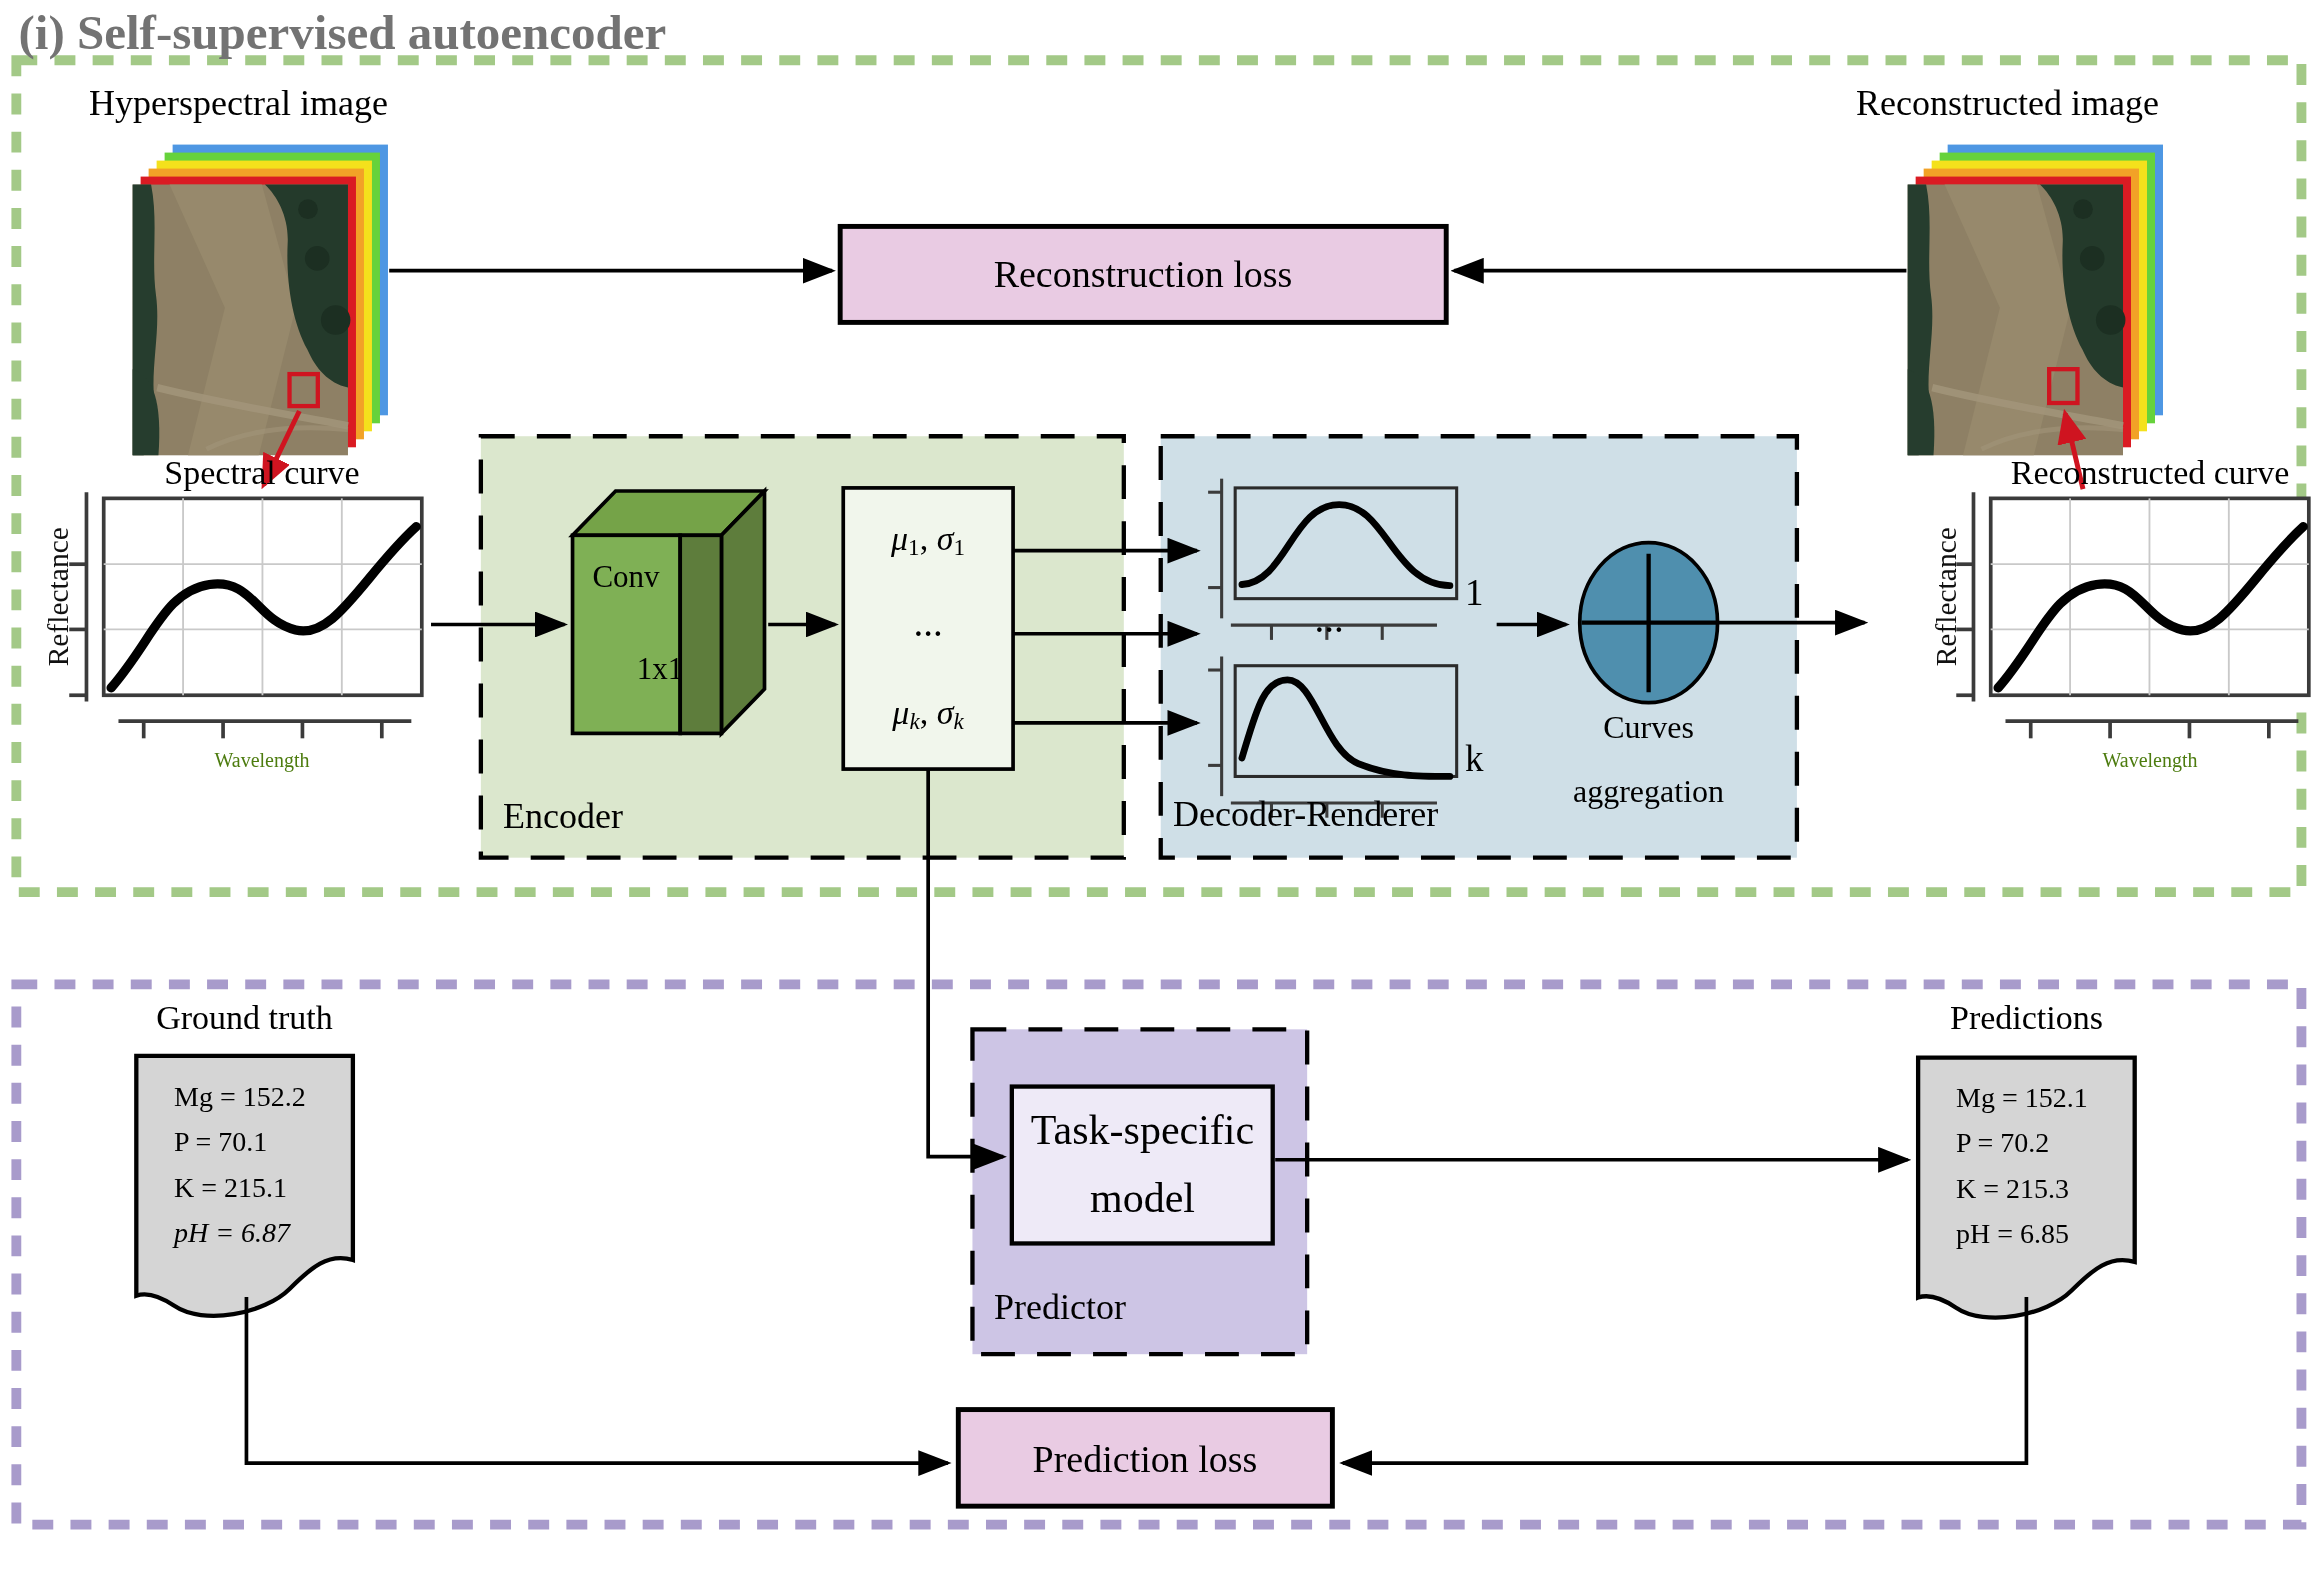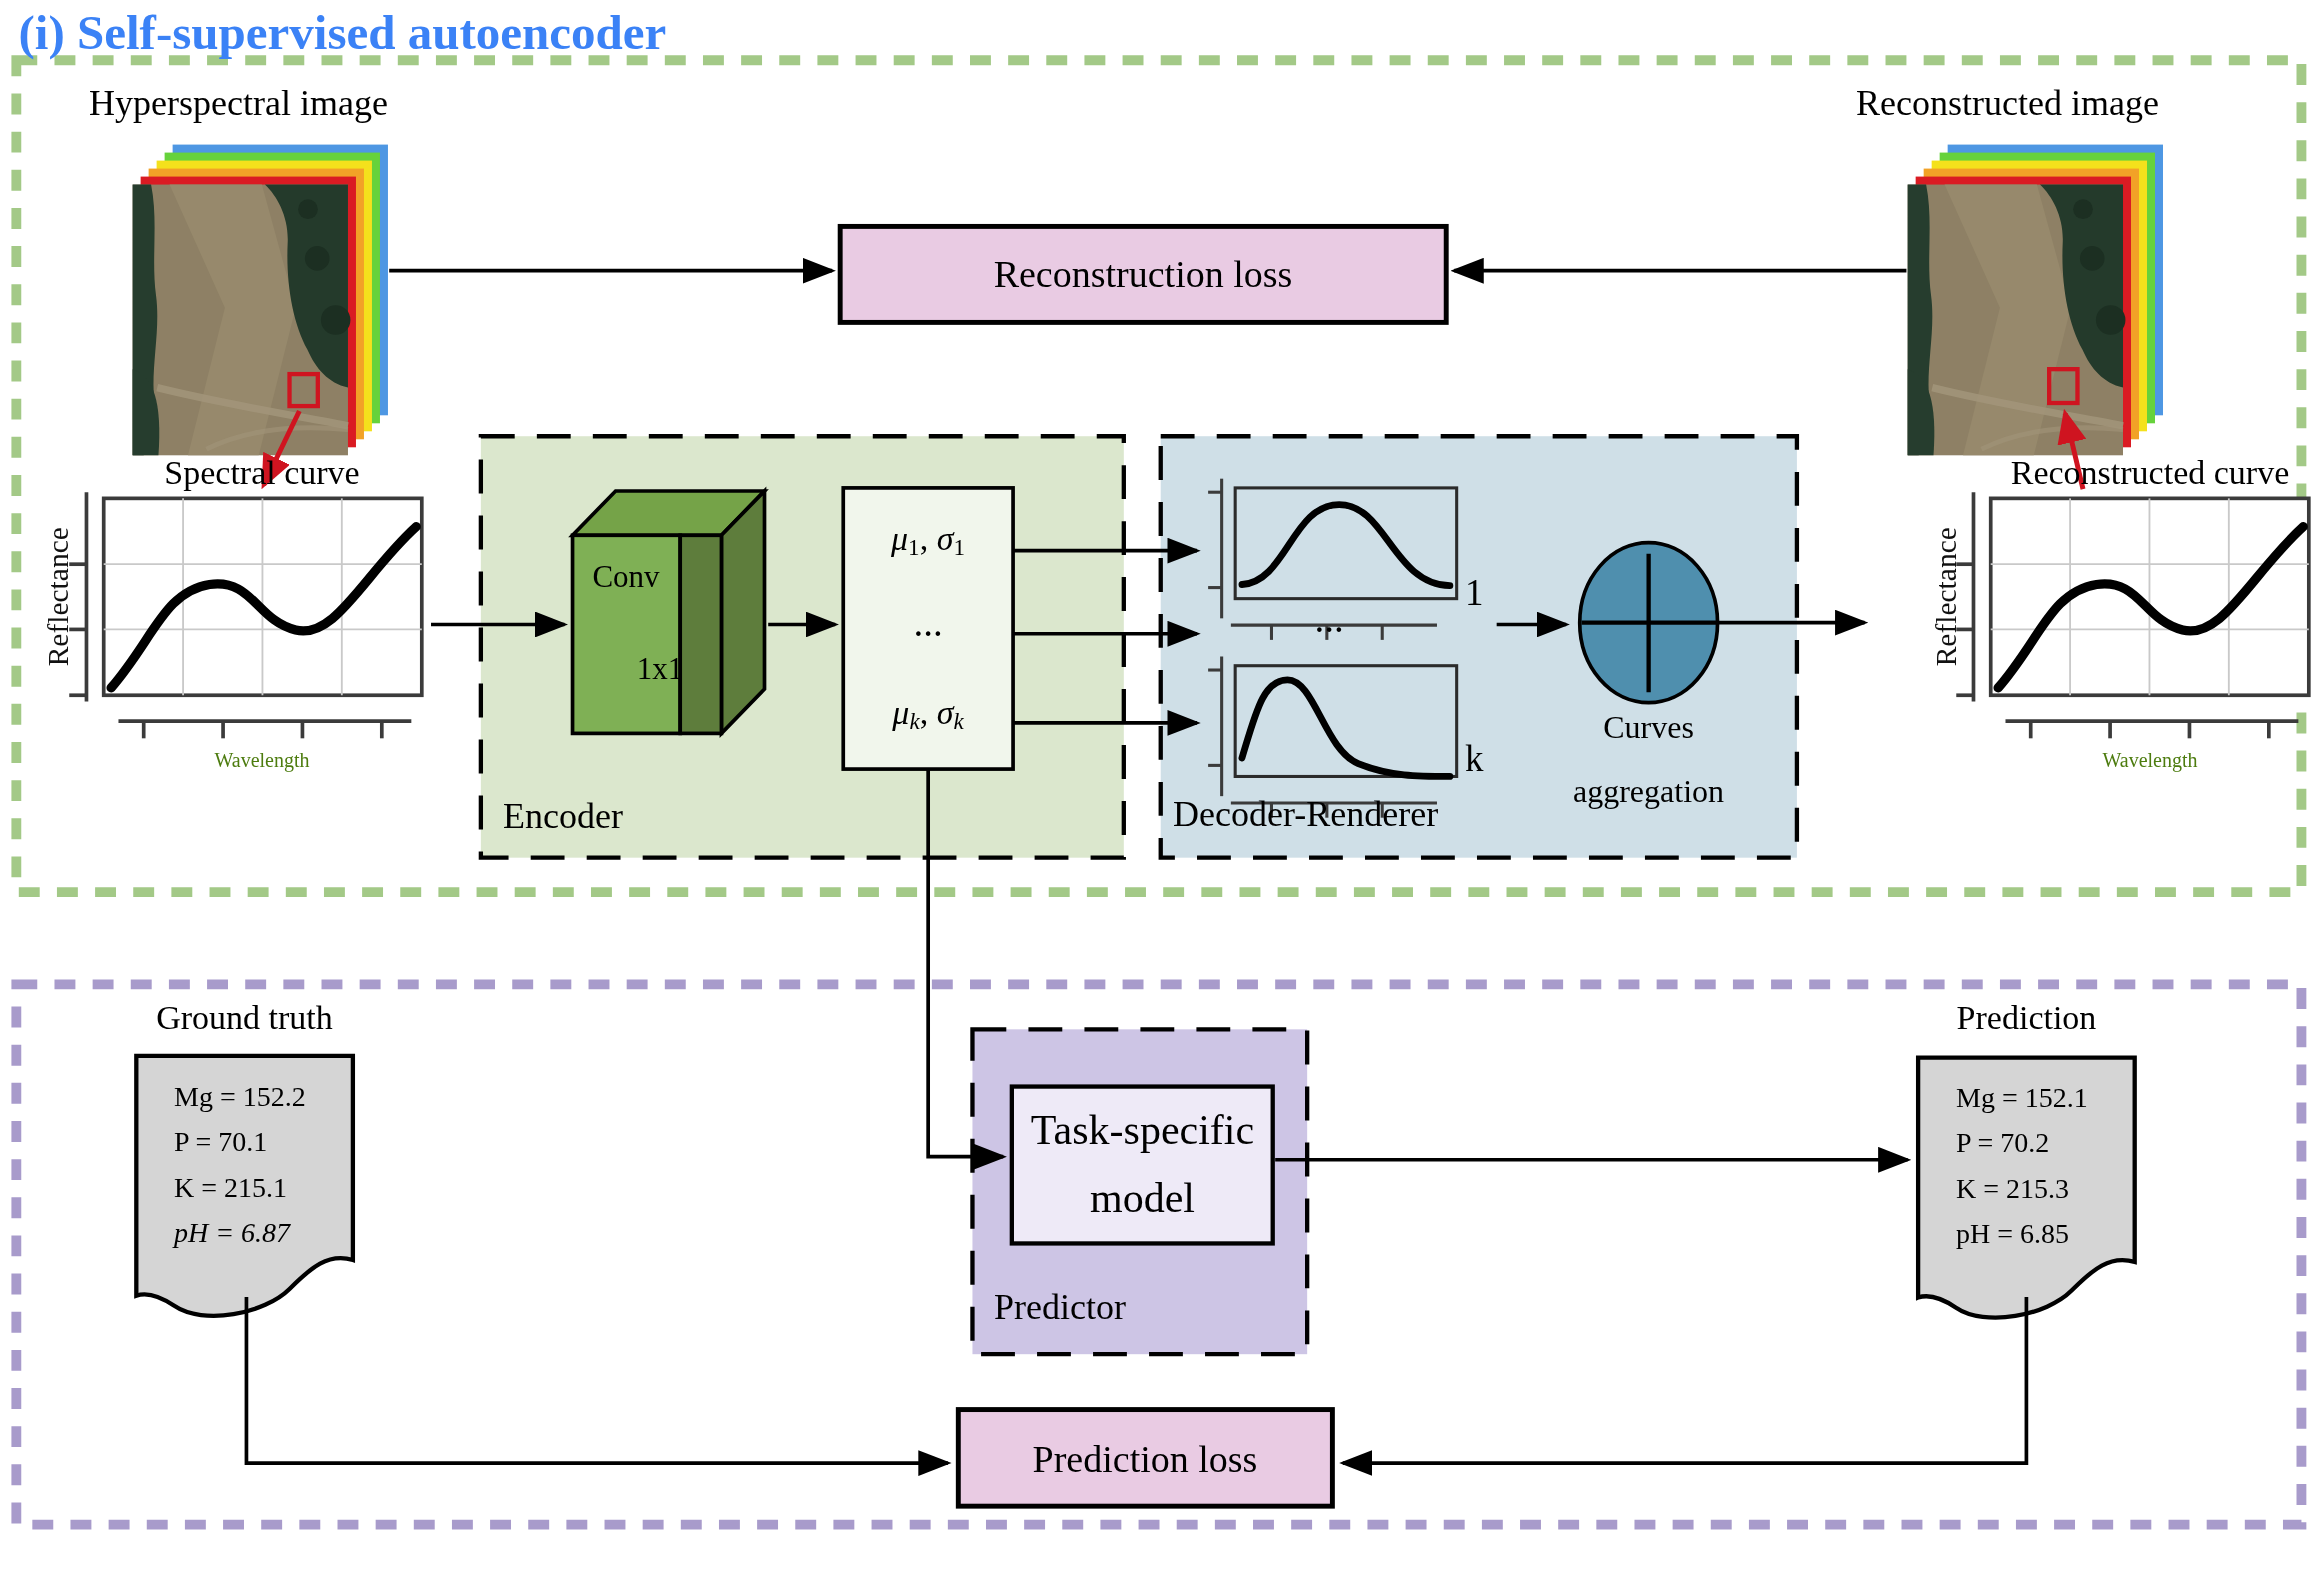--- a/index.html
+++ b/index.html
@@ -1,20 +1,20 @@
 <!DOCTYPE html>
 <html style="font-size:9.8px"><head>
 <meta charset="utf-8">
 <style>
   html,body{margin:0;padding:0;background:#ffffff;}
   .canvas{position:relative;width:2319px;height:1580px;background:#ffffff;
           font-family:"Liberation Serif","DejaVu Serif",serif;color:#000;overflow:hidden;}
   .abs{position:absolute;}
   .sect-title{font-weight:bold;font-size:49px;letter-spacing:0px;}
-  .t-green{color:#3b82f6;}
+  .t-green{color:#737373;}
   .t-purple{color:#3d2d96;}
   .lbl{font-size:36px;}
   .plot-title{font-size:34px;text-align:center;}
   .axis-lbl{font-size:20px;text-align:center;color:#4d7c0f;margin-top:8px;}
   .vlabel{transform:rotate(-90deg);transform-origin:center center;width:209px;height:29.5px;
           font-size:29.5px;text-align:center;color:#111;}
   .boxtext{display:flex;align-items:center;justify-content:center;text-align:center;}
   .loss-text{font-size:38px;}
   .doc-line{font-size:28px;white-space:nowrap;}
   .latent-row{width:170px;text-align:center;font-size:34px;white-space:nowrap;}
@@ -257,21 +257,21 @@
   <div class="abs agg-lbl" style="left:1556px;top:709px;width:185px;">Curves</div>
   <div class="abs agg-lbl" style="left:1541px;top:773px;width:215px;">aggregation</div>
 
 
   <div class="abs plot-title" style="left:136px;top:999px;width:217px;">Ground truth</div>
   <div class="abs doc-line" style="left:174px;top:1081px;">Mg = 152.2</div>
   <div class="abs doc-line" style="left:174px;top:1126px;">P = 70.1</div>
   <div class="abs doc-line" style="left:174px;top:1172px;">K = 215.1</div>
   <div class="abs doc-line" style="left:174px;top:1217px;font-style:italic;">pH = 6.87</div>
 
-  <div class="abs plot-title" style="left:1918px;top:999px;width:217px;">Prediction</div>
+  <div class="abs plot-title" style="left:1918px;top:999px;width:217px;">Predictions</div>
   <div class="abs doc-line" style="left:1956px;top:1082px;">Mg = 152.1</div>
   <div class="abs doc-line" style="left:1956px;top:1127px;">P = 70.2</div>
   <div class="abs doc-line" style="left:1956px;top:1173px;">K = 215.3</div>
   <div class="abs doc-line" style="left:1956px;top:1218px;">pH = 6.85</div>
 
   <div class="abs lbl" style="left:994px;top:1286px;">Predictor</div>
   <div class="abs model-line" style="left:1012px;top:1106px;">Task-specific</div>
   <div class="abs model-line" style="left:1012px;top:1174px;">model</div>
 
   <div class="abs boxtext loss-text" style="left:958px;top:1410px;width:374px;height:97px;">Prediction loss</div>

